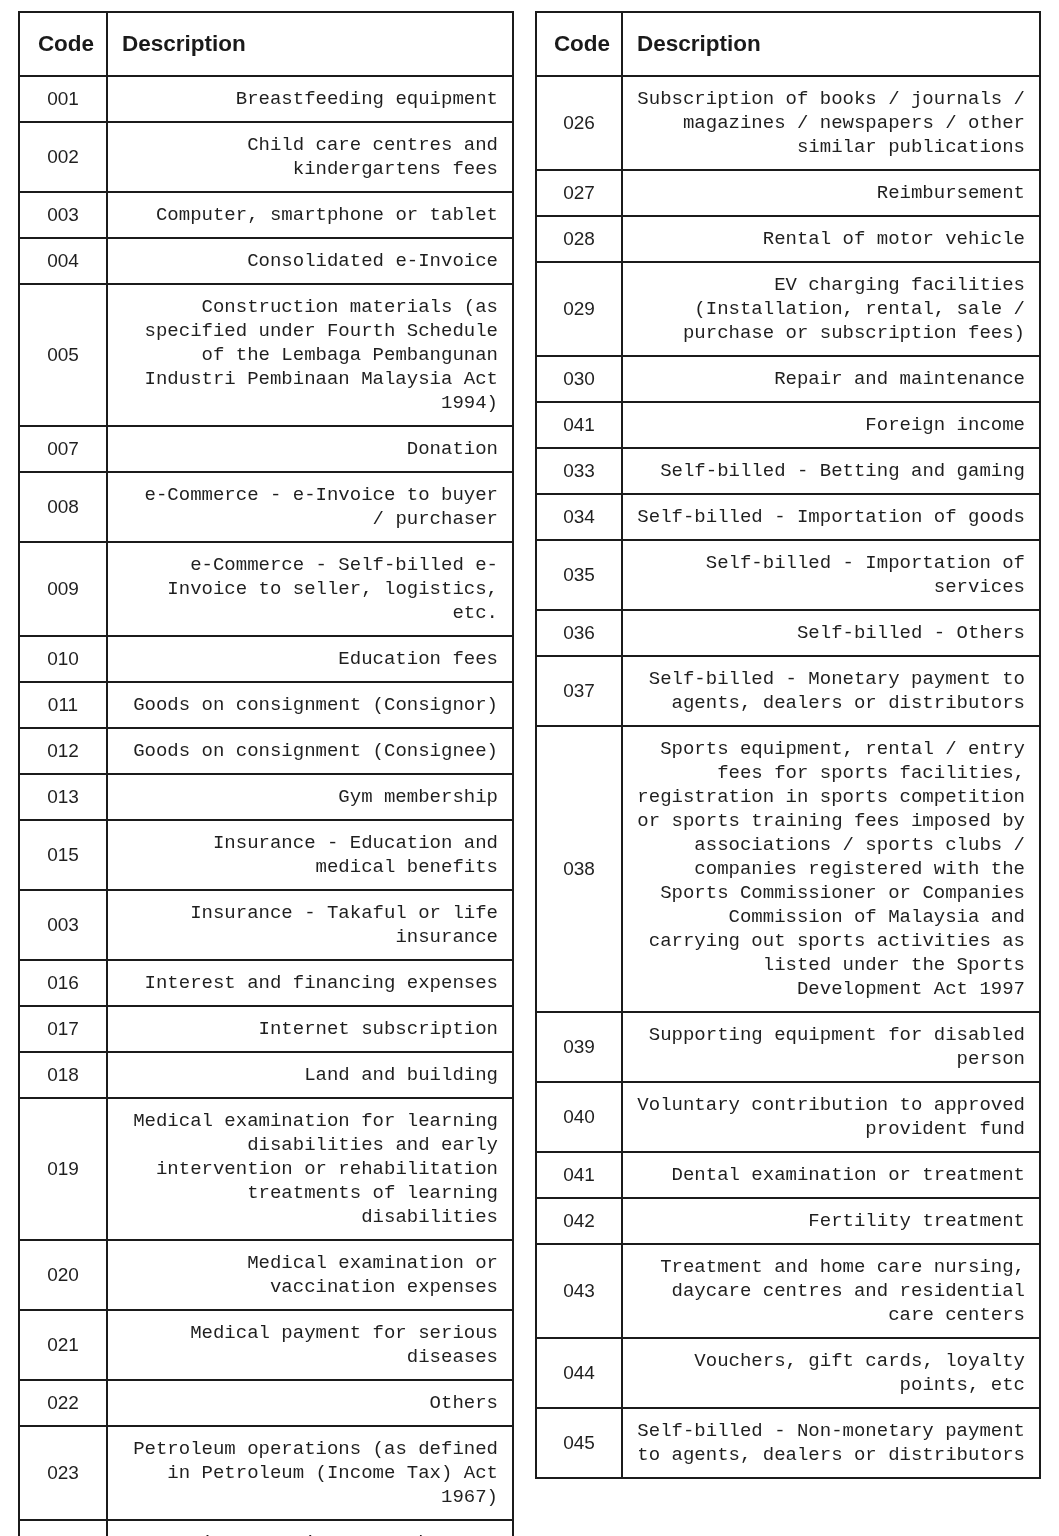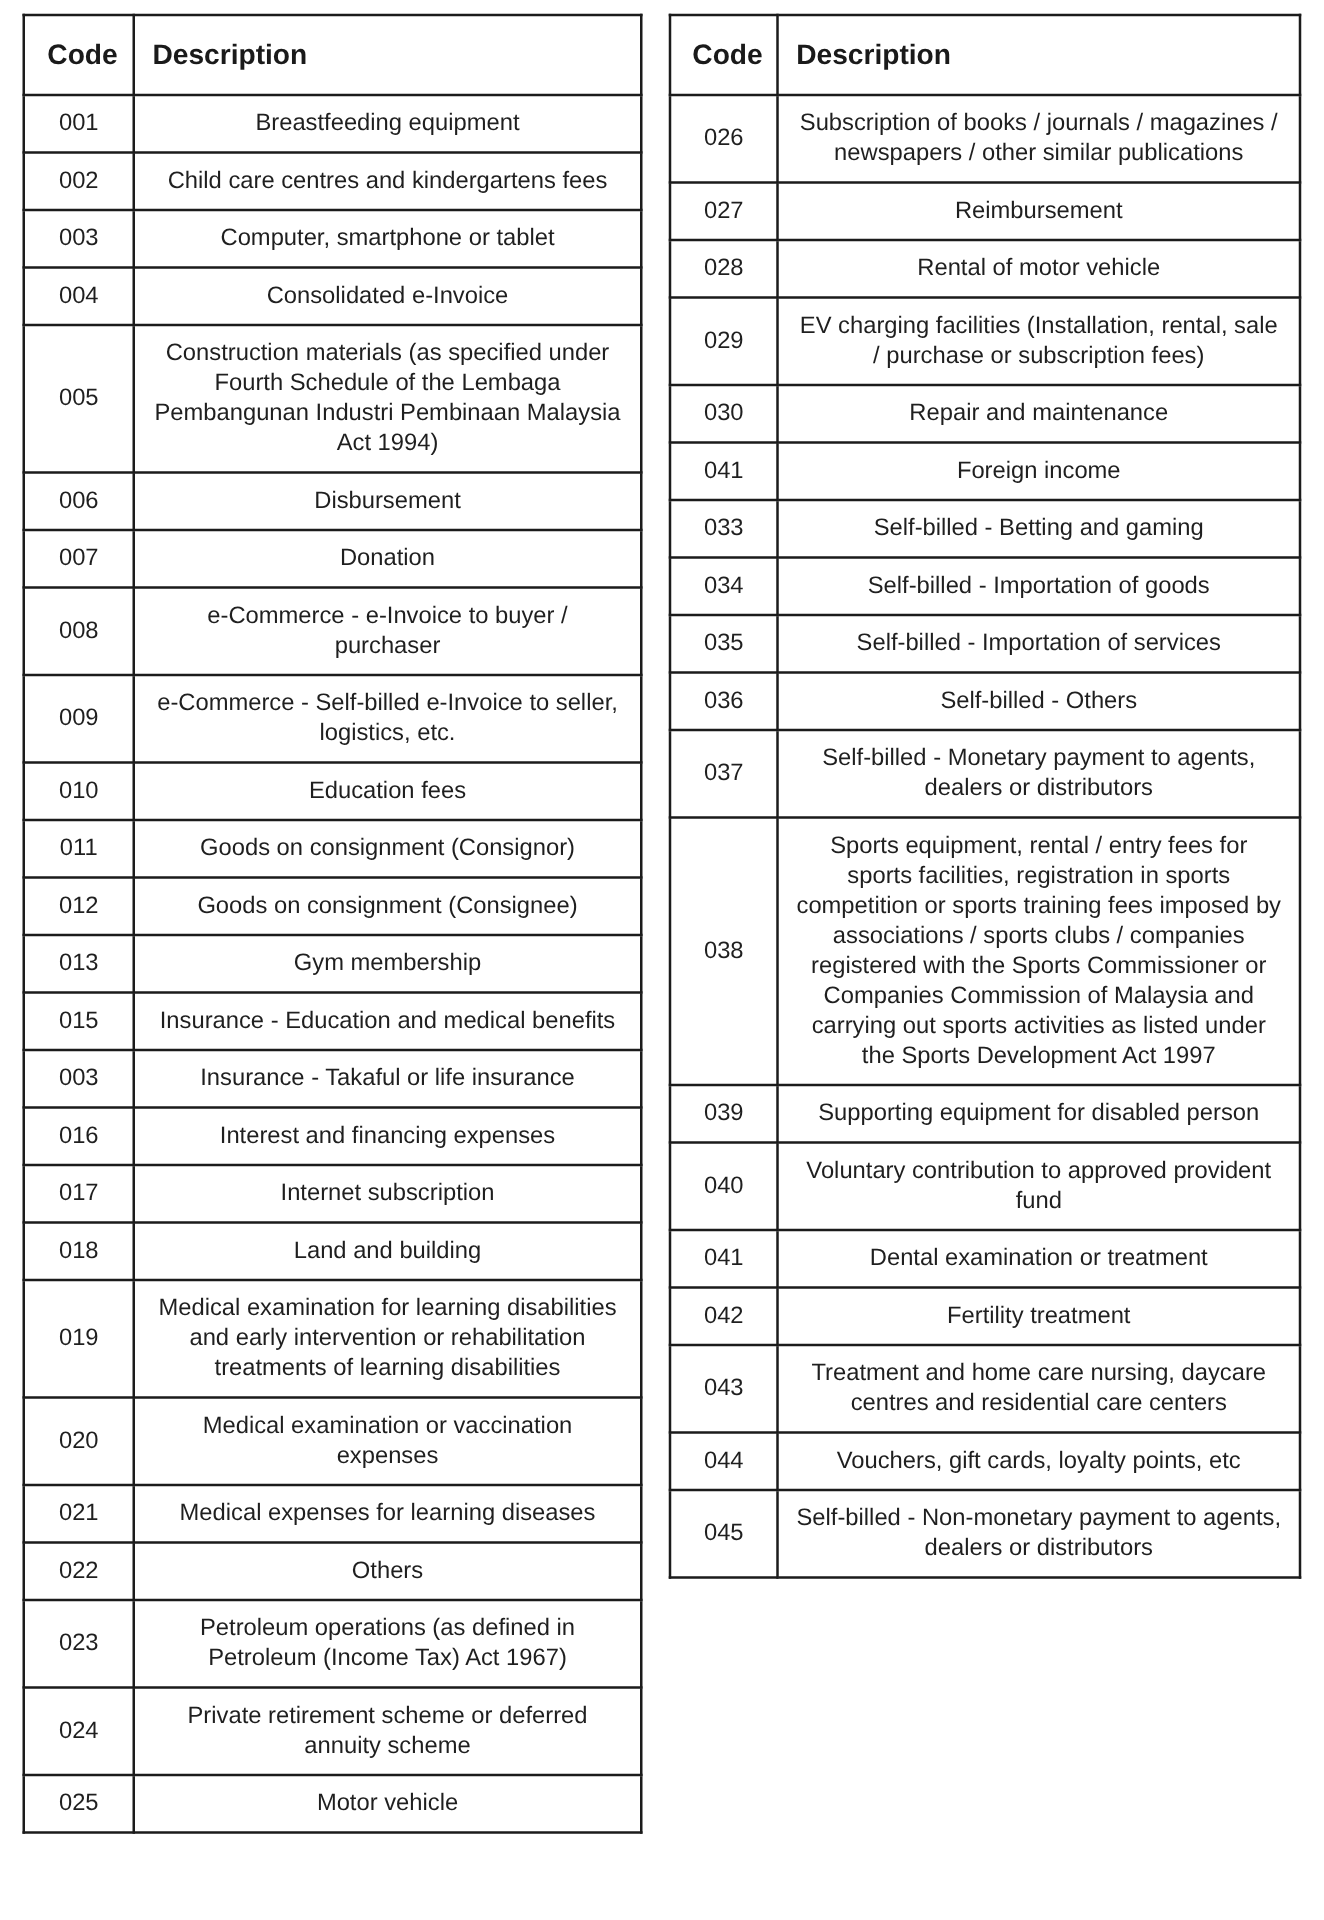--- a/index.html
+++ b/index.html
@@ -55,21 +55,22 @@
     font-size: 19px;
     line-height: 24px;
     padding: 10px 14px;
   }
   table.codes td.code-cell {
     text-align: center;
     padding-left: 4px;
     padding-right: 4px;
   }
   table.codes td.desc-cell {
-    text-align: center;
+    text-align: right;
+    font-family: Liberation Mono, monospace;
   }
 </style>
 </head>
 <body>
 
 <div class="page">
 
   <table class="codes tbl-left">
     <colgroup>
       <col class="col-code">
@@ -96,24 +97,20 @@
         </tr>
         <tr>
           <td class="code-cell">004</td>
           <td class="desc-cell">Consolidated e-Invoice</td>
         </tr>
         <tr>
           <td class="code-cell">005</td>
           <td class="desc-cell">Construction materials (as specified under Fourth Schedule of the Lembaga Pembangunan Industri Pembinaan Malaysia Act 1994)</td>
         </tr>
         <tr>
-          <td class="code-cell">006</td>
-          <td class="desc-cell">Disbursement</td>
-        </tr>
-        <tr>
           <td class="code-cell">007</td>
           <td class="desc-cell">Donation</td>
         </tr>
         <tr>
           <td class="code-cell">008</td>
           <td class="desc-cell">e-Commerce - e-Invoice to buyer / purchaser</td>
         </tr>
         <tr>
           <td class="code-cell">009</td>
           <td class="desc-cell">e-Commerce - Self-billed e-Invoice to seller, logistics, etc.</td>
@@ -157,21 +154,21 @@
         <tr>
           <td class="code-cell">019</td>
           <td class="desc-cell">Medical examination for learning disabilities and early intervention or rehabilitation treatments of learning disabilities</td>
         </tr>
         <tr>
           <td class="code-cell">020</td>
           <td class="desc-cell">Medical examination or vaccination expenses</td>
         </tr>
         <tr>
           <td class="code-cell">021</td>
-          <td class="desc-cell">Medical expenses for learning diseases</td>
+          <td class="desc-cell">Medical payment for serious diseases</td>
         </tr>
         <tr>
           <td class="code-cell">022</td>
           <td class="desc-cell">Others</td>
         </tr>
         <tr>
           <td class="code-cell">023</td>
           <td class="desc-cell">Petroleum operations (as defined in Petroleum (Income Tax) Act 1967)</td>
         </tr>
         <tr>

